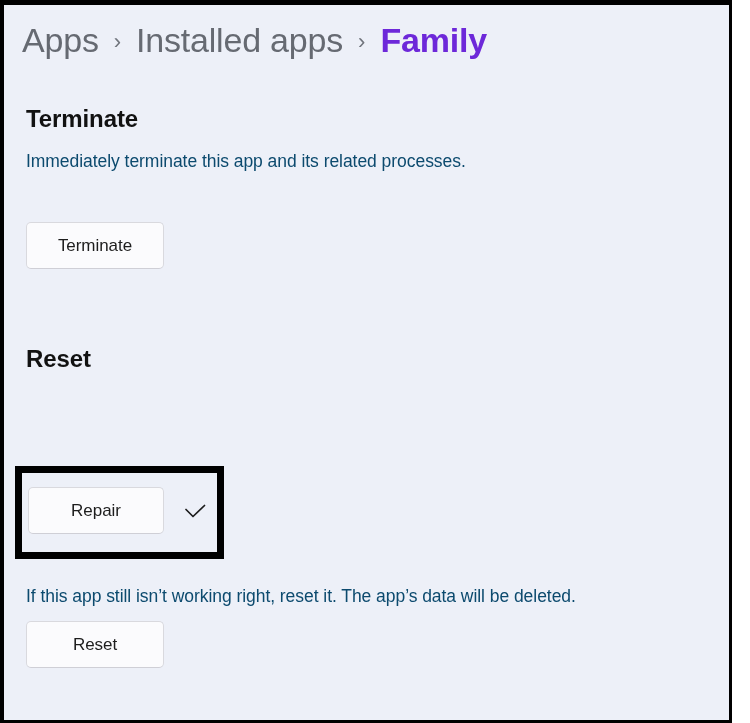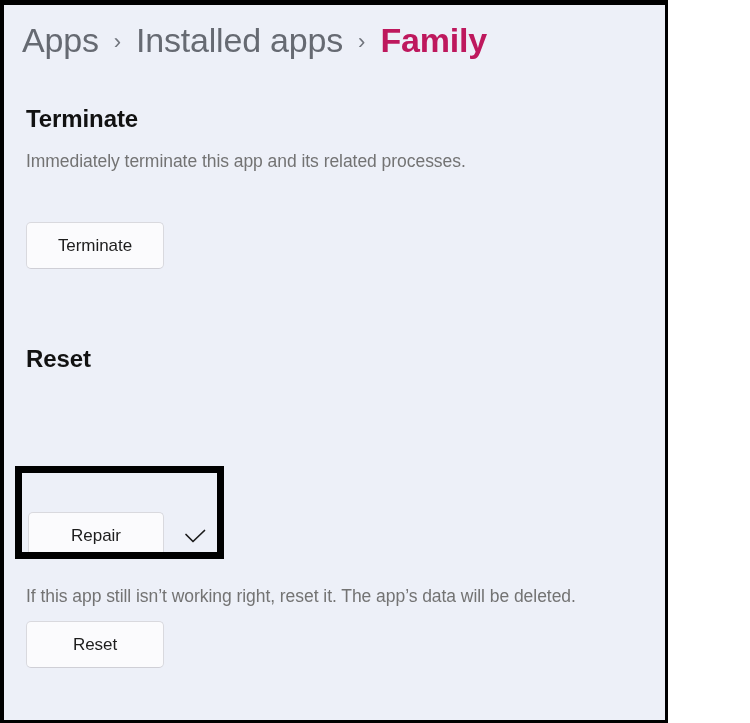--- a/index.html
+++ b/index.html
@@ -8,21 +8,21 @@
     background: #ffffff;
   }
 
   body {
     font-family: "Liberation Sans", "DejaVu Sans", sans-serif;
   }
 
   
   #screenshot {
     position: relative;
-    width: 668px;
+    width: 732px;
     height: 723px;
     box-sizing: border-box;
     background: #eef1f9;
     border-top: 5px solid #000000;
     border-left: 4px solid #000000;
     border-right: 3px solid #000000;
     border-bottom: 3px solid #000000;
     overflow: hidden;
   }
 
@@ -43,21 +43,21 @@
     white-space: nowrap;
   }
   .crumb {
     font-size: 34px;
     line-height: 1.2;
     letter-spacing: -0.2px;
     color: #666a72;
     font-weight: 400;
   }
   .crumb.current {
-    color: #be185d;
+    color: #6d28d9;
     font-weight: 700;
   }
   .crumb-sep {
     font-size: 22px;
     color: #71757d;
     padding: 0 15px;
     position: relative;
     top: -3px;
     font-weight: 400;
   }
@@ -71,21 +71,21 @@
   .section-title {
     font-size: 24px;
     font-weight: 700;
     color: #121212;
     letter-spacing: -0.1px;
     margin: 0 0 15px 0;
     line-height: 1.15;
   }
   .section-desc {
     font-size: 17.5px;
-    color: #737373;
+    color: #0c4a6e;
     line-height: 1.55;
     margin: 0;
     letter-spacing: -0.05px;
     max-width: 660px;
   }
   .section-desc.wide {
     max-width: 720px;
   }
 
   
@@ -131,21 +131,20 @@
     background: transparent;
     pointer-events: none;
   }
   #repair-row {
     position: absolute;
     left: 24px;
     top: 482px;
     display: flex;
     align-items: center;
     gap: 18px;
-    margin-top: 25px;
   }
   #repair-button {
     width: 136px;
     height: 47px;
     min-width: 0;
   }
   .check-icon {
     display: inline-block;
     width: 26px;
     height: 26px;

